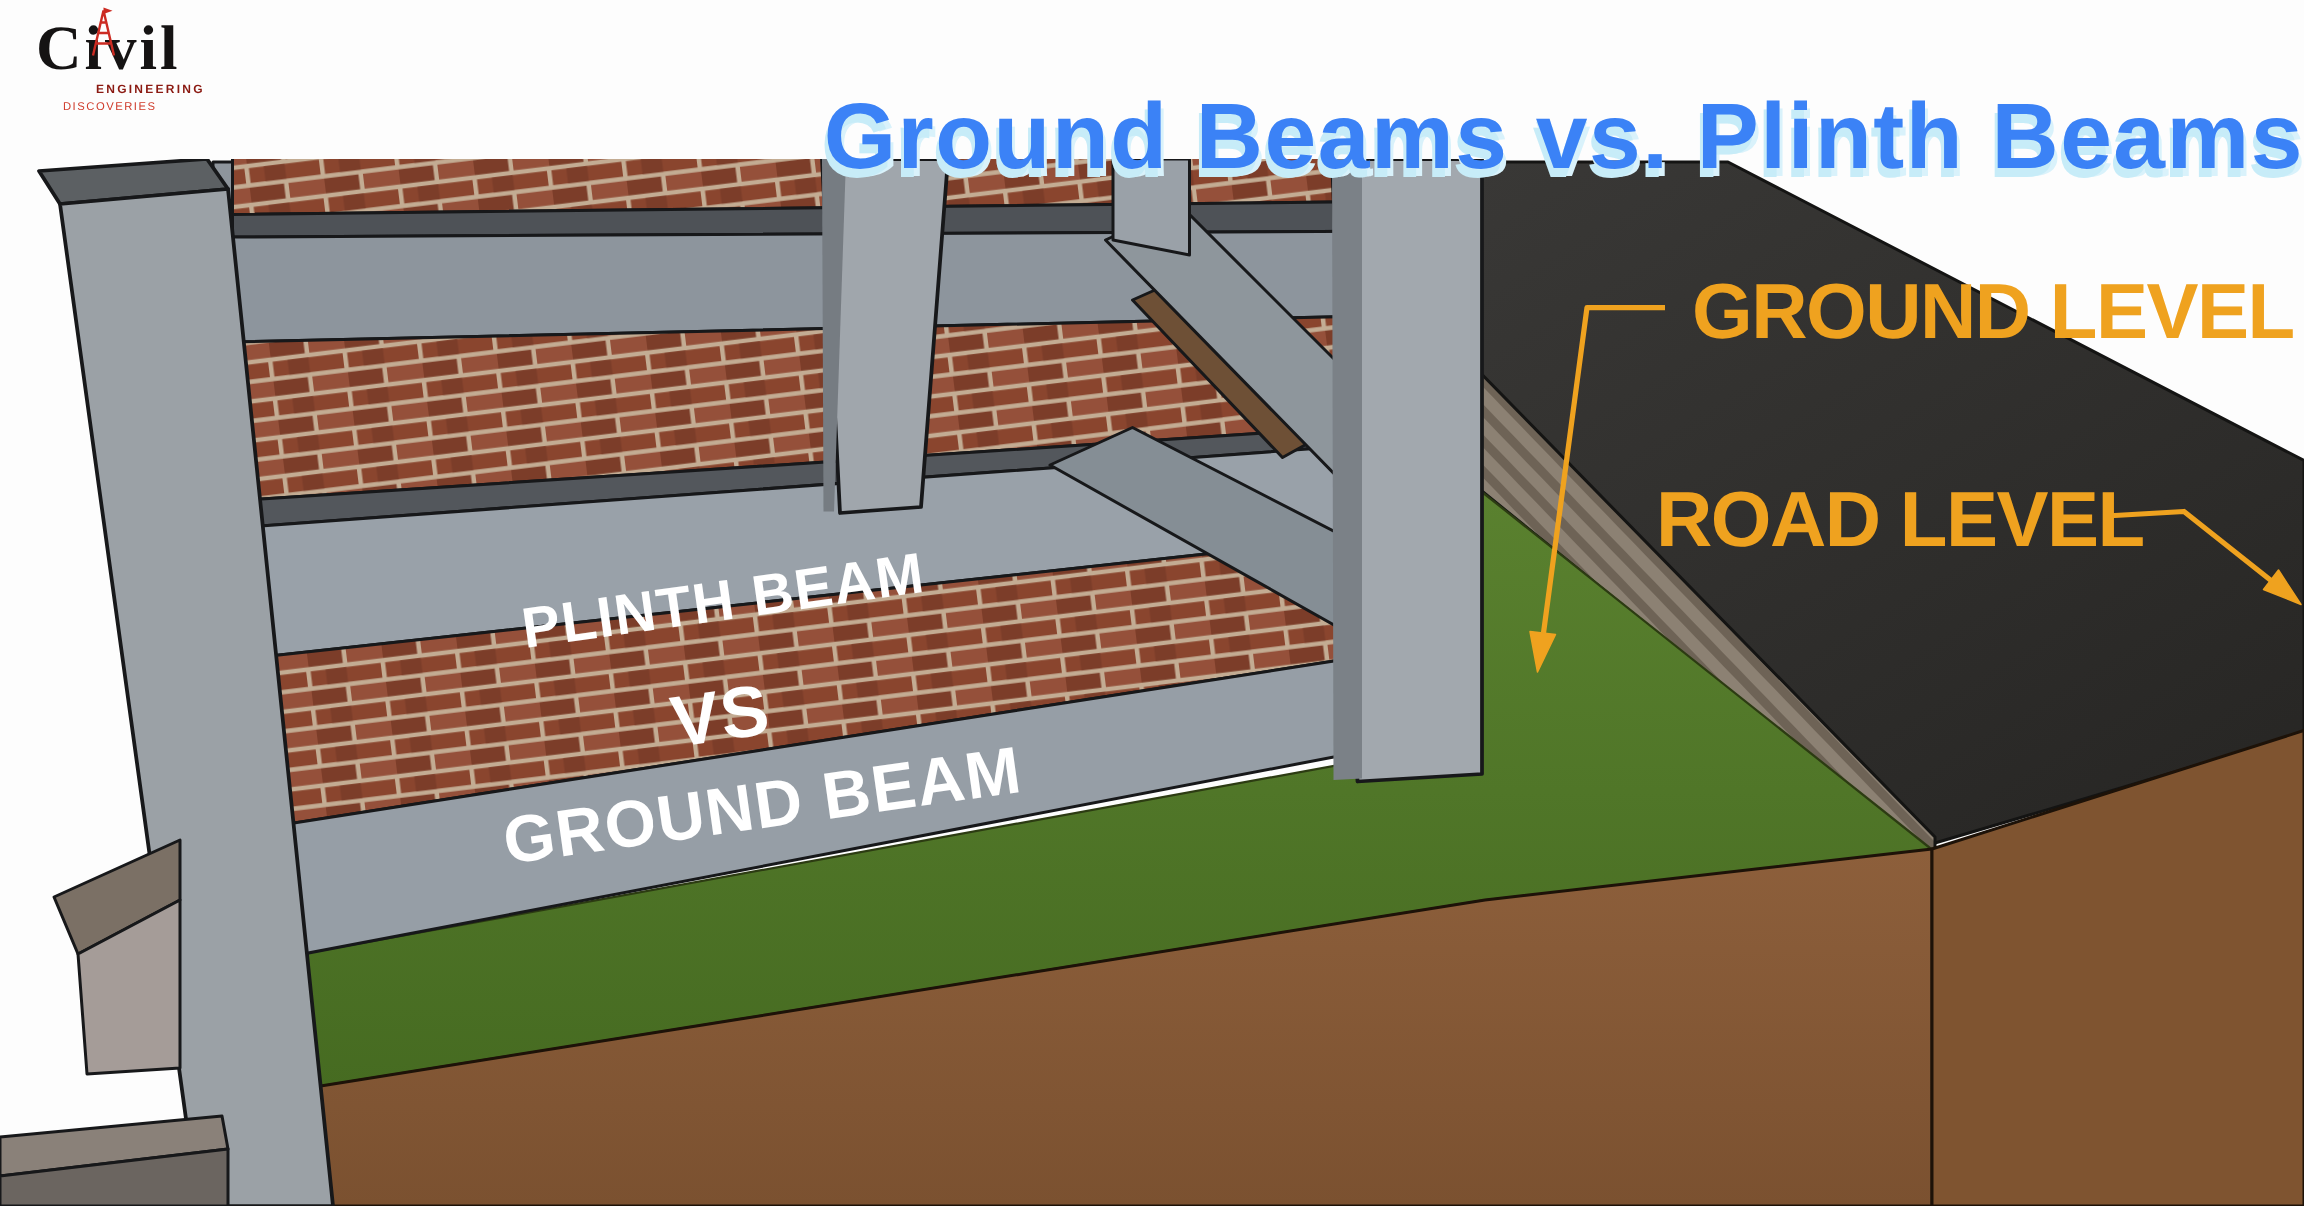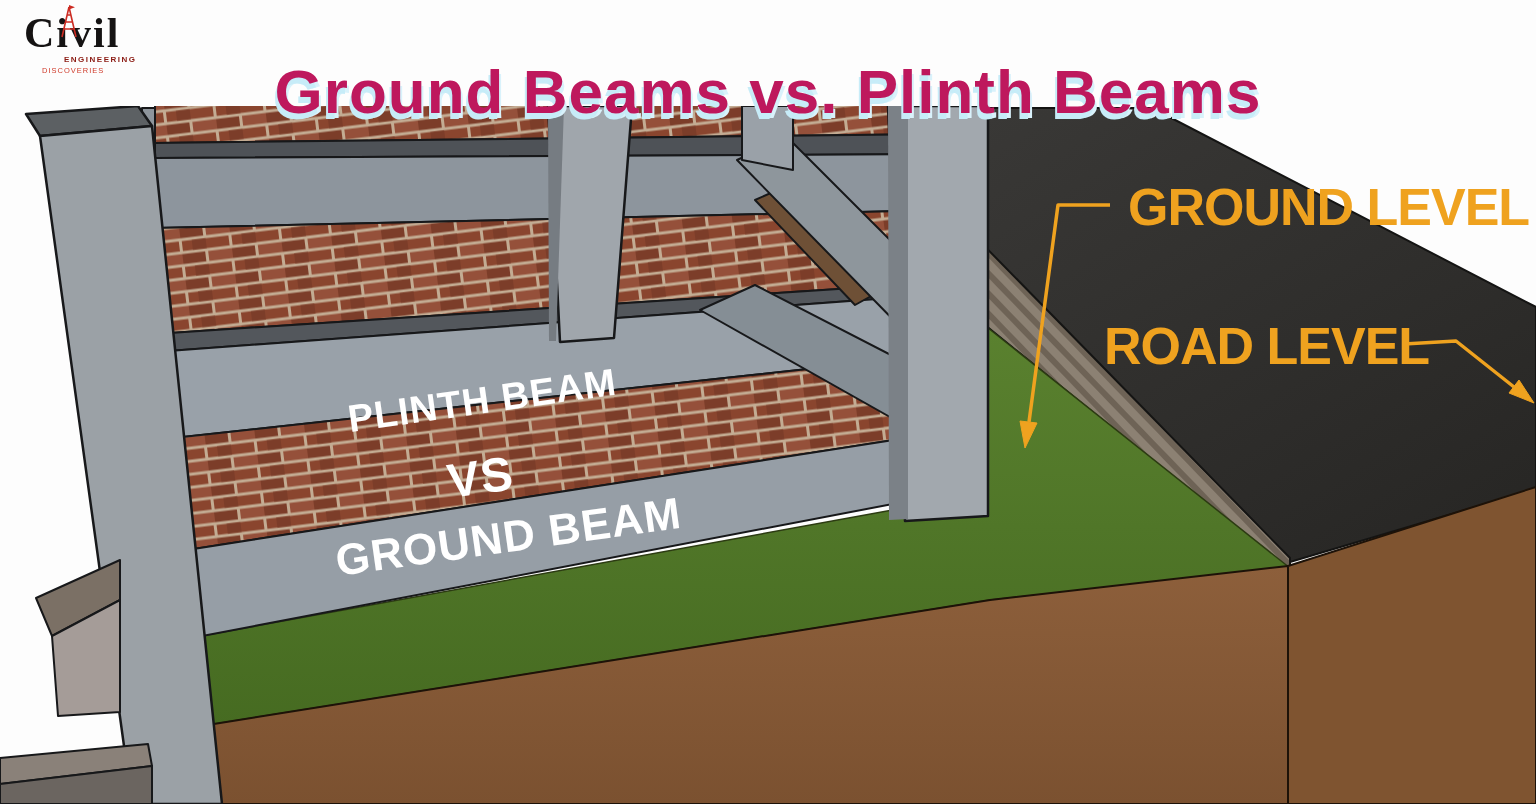--- a/index.html
+++ b/index.html
@@ -1,21 +1,21 @@
 <!DOCTYPE html>
 <html><head>
 <meta charset="utf-8">
 <style>
   html,body{margin:0;padding:0;background:#fdfdfd;width:1536px;height:804px;overflow:hidden;
             font-family:"Liberation Sans", sans-serif;}
   .stage{position:relative;width:1536px;height:804px;background:#fdfdfd;}
   .scene-svg{position:absolute;left:0;top:0;}
   
-  .page-title{position:absolute;left:0;right:0;top:14px;text-align:center;
-      font-size:62px;font-weight:bold;letter-spacing:1px;color:#be185d;
+  .page-title{position:absolute;left:0;right:0;top:14px;text-align:right;
+      font-size:62px;font-weight:bold;letter-spacing:1px;color:#3b82f6;
       text-shadow:-2px 6px 0 #c7ecf8, 2px 5px 0 #d9f2fb, 0 2px 0 #cfeef9;
       font-family:"Liberation Sans", sans-serif; user-select:none;}
   .logo{position:absolute;left:24px;top:12px;width:120px;line-height:1;user-select:none;}
   .logo-name{font-family:"Liberation Serif", serif;font-weight:bold;font-size:42px;color:#151313;
       letter-spacing:2px;position:relative;}
   .logo-tower{position:absolute;left:32px;top:-8px;}
   .logo-sub1{font-size:8px;color:#8b1a12;font-weight:bold;letter-spacing:1.5px;margin:2px 0 0 40px;}
   .logo-sub2{font-size:7.5px;color:#cf3a2a;font-weight:normal;letter-spacing:1px;margin:3px 0 0 18px;}
   .beam-label{fill:#ffffff;font-weight:bold;font-family:"Liberation Sans",sans-serif;letter-spacing:1px;}
   .level-label{fill:#efa21f;font-weight:bold;font-family:"Liberation Sans",sans-serif;letter-spacing:-1px;}

